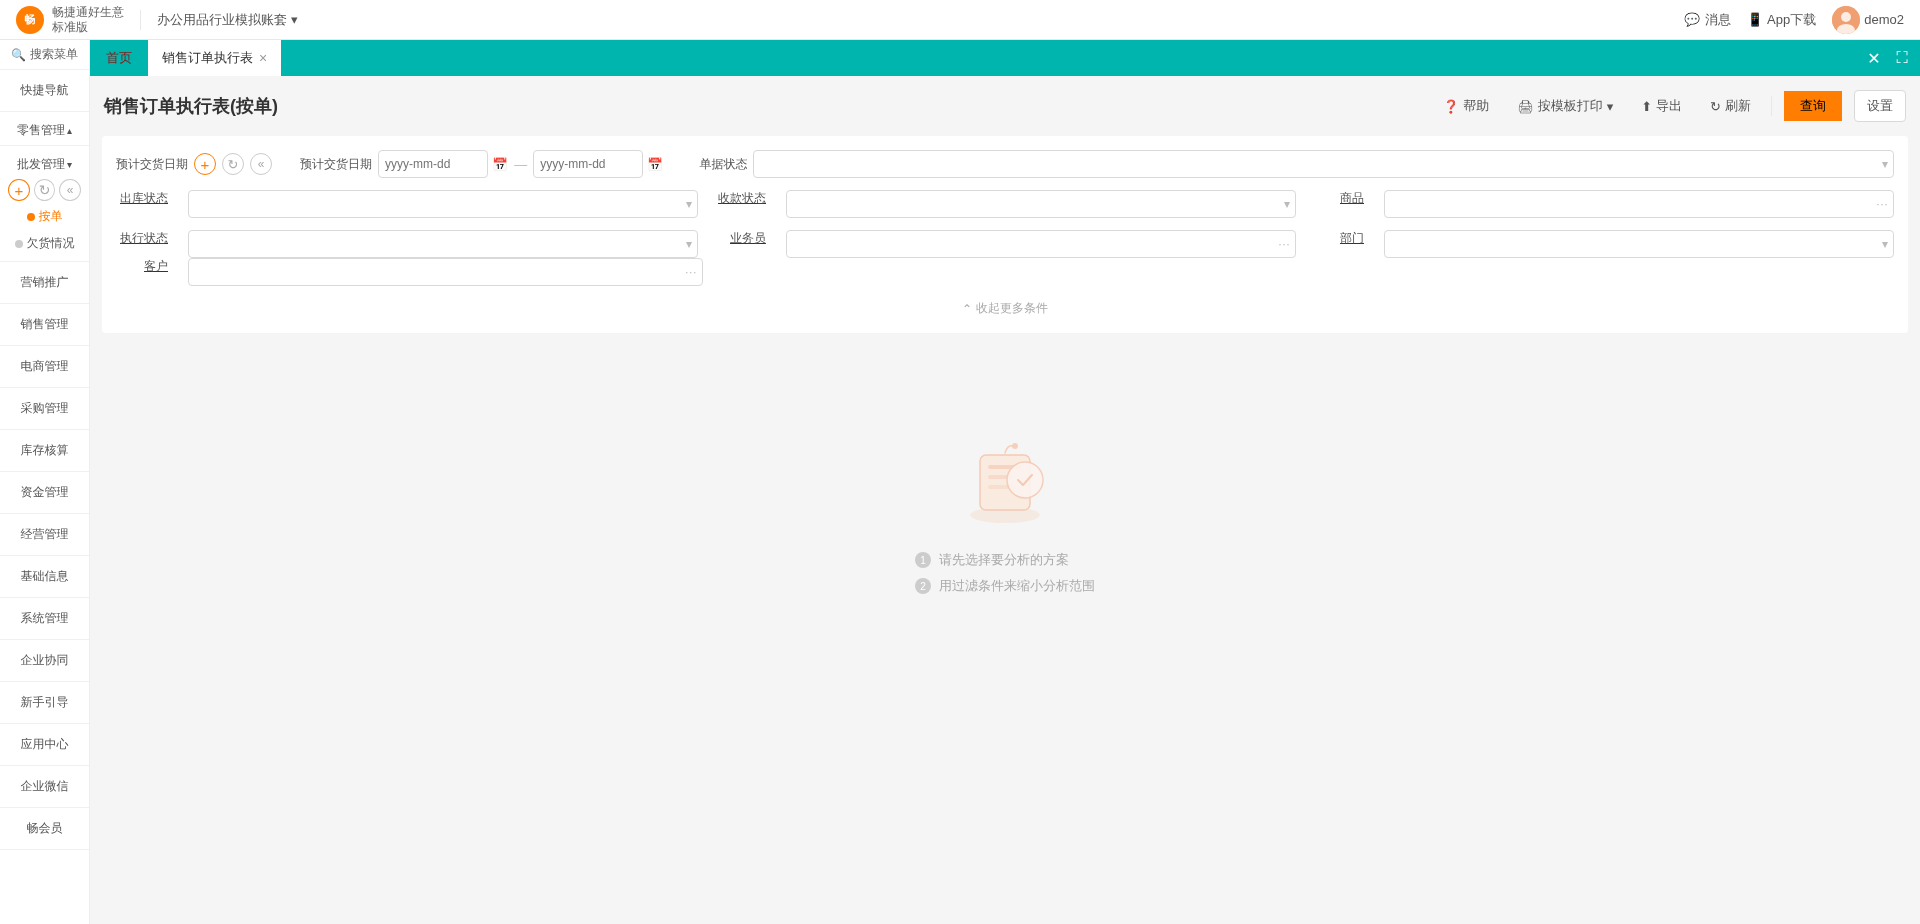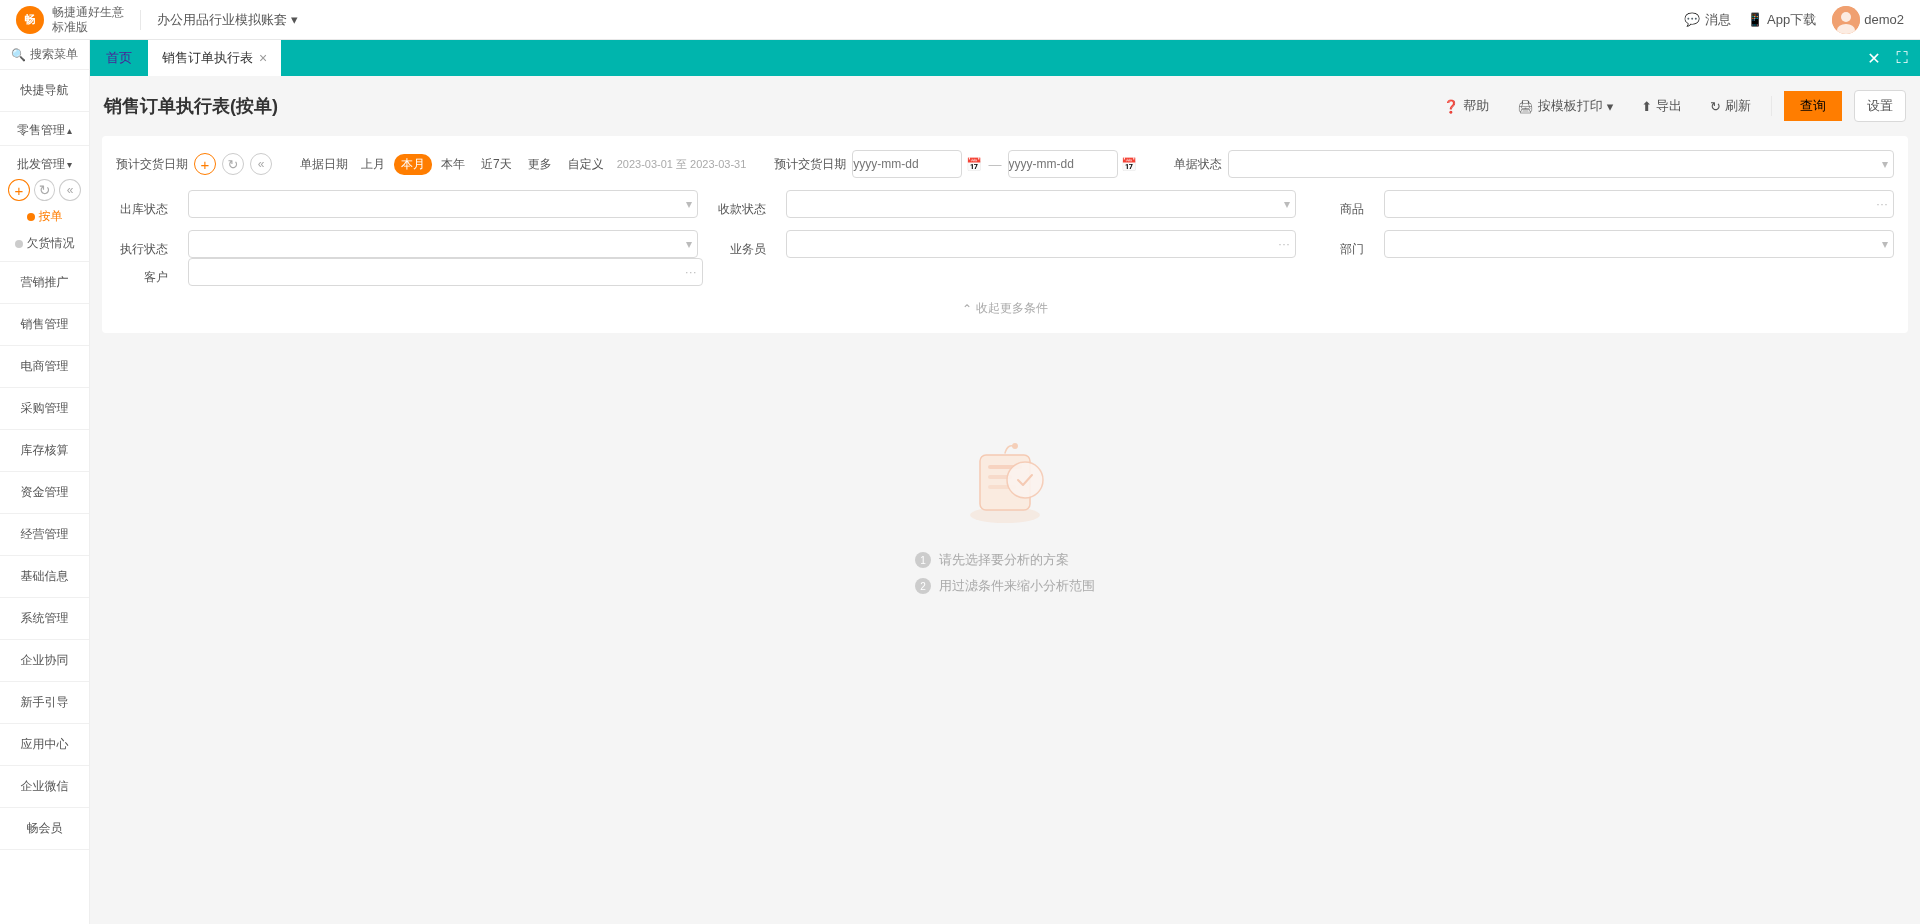--- a/index.html
+++ b/index.html
@@ -14,21 +14,21 @@
     .topbar-right { display: flex; align-items: center; gap: 16px; }
     .topbar-action { display: flex; align-items: center; gap: 4px; color: #555; cursor: pointer; font-size: 13px; }
     .avatar { width: 28px; height: 28px; border-radius: 50%; background: #f0a070; display: flex; align-items: center; justify-content: center; overflow: hidden; }
     .user-name { color: #555; font-size: 13px; cursor: pointer; }
 
     
     .main-layout { display: flex; flex: 1; overflow: hidden; }
 
     
     .tab-bar { height: 36px; background: #00b5ad; display: flex; align-items: center; padding: 0 0; flex-shrink: 0; }
-    .tab-home { padding: 0 16px; height: 100%; display: flex; align-items: center; color: #4c1d95; cursor: pointer; font-size: 13px; }
+    .tab-home { padding: 0 16px; height: 100%; display: flex; align-items: center; color: #7f1d1d; cursor: pointer; font-size: 13px; }
     .tab-item { padding: 0 14px; height: 100%; display: flex; align-items: center; background: #fff; color: #333; cursor: pointer; font-size: 13px; gap: 6px; position: relative; }
     .tab-item .tab-close { color: #999; font-size: 14px; cursor: pointer; line-height: 1; }
     .tab-spacer { flex: 1; }
     .tab-controls { display: flex; align-items: center; padding: 0 8px; gap: 8px; }
     .tab-ctrl-btn { color: #fff; cursor: pointer; font-size: 16px; width: 20px; height: 20px; display: flex; align-items: center; justify-content: center; }
 
     
     .page-title-row { display: flex; align-items: center; justify-content: space-between; margin-bottom: 14px; }
     .page-title { font-size: 18px; font-weight: bold; color: #333; }
     .page-actions { display: flex; align-items: center; gap: 12px; }
@@ -47,32 +47,32 @@
 
     
     .right-content { flex: 1; display: flex; flex-direction: column; overflow: hidden; }
 
     .content-body { flex: 1; overflow: auto; padding: 0; background: #f5f5f5; }
 
     .search-filter-area { background: #fff; margin: 12px; padding: 14px; border-radius: 4px; }
     .add-icon-btn { width: 22px; height: 22px; border-radius: 50%; display: flex; align-items: center; justify-content: center; cursor: pointer; color: #ff7d00; border: 1px solid #ff7d00; font-size: 16px; }
     .refresh-icon-btn { width: 22px; height: 22px; border-radius: 50%; display: flex; align-items: center; justify-content: center; cursor: pointer; color: #aaa; border: 1px solid #ccc; font-size: 14px; }
     .collapse-icon-btn { width: 22px; height: 22px; border-radius: 50%; display: flex; align-items: center; justify-content: center; cursor: pointer; color: #aaa; border: 1px solid #ccc; font-size: 12px; }
-    .filter-cell { display: flex; align-items: flex-end; gap: 20px; }
+    .filter-cell { display: flex; align-items: flex-start; gap: 20px; text-decoration: underline; }
     .fc-label { font-size: 12px; color: #555; white-space: nowrap; min-width: 52px; text-align: right; }
     .fc-control { flex: 1; position: relative; }
     .fc-input { width: 100%; height: 28px; border: 1px solid #d9d9d9; border-radius: 4px; padding: 0 28px 0 8px; font-size: 12px; color: #bbb; background: #fff; outline: none; }
     .fc-dropdown { width: 100%; height: 28px; border: 1px solid #d9d9d9; border-radius: 4px; padding: 0 28px 0 8px; font-size: 12px; color: #333; background: #fff; outline: none; appearance: none; cursor: pointer; }
     .fc-chevron { position: absolute; right: 6px; top: 50%; transform: translateY(-50%); color: #bbb; font-size: 12px; pointer-events: none; }
     .fc-dots { position: absolute; right: 6px; top: 50%; transform: translateY(-50%); color: #bbb; font-size: 12px; cursor: pointer; }
     .date-tabs-group { display: flex; align-items: center; gap: 2px; }
     .dt-tab { padding: 2px 7px; font-size: 12px; color: #555; cursor: pointer; border-radius: 2px; }
     .dt-tab.current { background: #ff7d00; color: #fff; border-radius: 10px; }
     .date-range-label { font-size: 11px; color: #aaa; }
-    .fc-date-input { flex: 1; height: 28px; border: 1px solid #d9d9d9; border-radius: 4px; padding: 0 0; font-size: 12px; color: #737373; background: #fff; outline: none; }
+    .fc-date-input { flex: 1; height: 28px; border: 1px solid #d9d9d9; border-radius: 4px; padding: 0 6px; font-size: 12px; color: #737373; background: #fff; outline: none; }
     .fc-date-icon { color: #bbb; font-size: 13px; cursor: pointer; }
     .fc-date-sep { color: #bbb; }
     .fc-date-wrapper { display: flex; align-items: center; gap: 4px; flex: 1; }
 
     .collapse-more-row { display: flex; justify-content: center; padding: 8px 0 2px; }
     .collapse-more-btn { display: flex; align-items: center; gap: 4px; font-size: 12px; color: #aaa; cursor: pointer; }
 
     .empty-area { display: flex; flex-direction: column; align-items: center; justify-content: center; padding: 80px 0 60px; }
     .empty-svg { width: 110px; height: 110px; opacity: 0.7; }
     .empty-hints { margin-top: 16px; display: flex; flex-direction: column; gap: 8px; }
@@ -284,32 +284,20 @@
       <div class="search-filter-area">
 
         <div style="display:flex;align-items:center;gap:12px;margin-bottom:12px;">
           <div style="display:flex;align-items:center;gap:6px;white-space:nowrap;">
             <span style="font-size:12px;color:#555;">预计交货日期</span>
             <div class="add-icon-btn" style="font-size:15px;">+</div>
             <div class="refresh-icon-btn" style="font-size:13px;">↻</div>
             <div class="collapse-icon-btn">«</div>
           </div>
 
-          <div style="display:flex;align-items:center;gap:6px;margin-left:16px;">
-            <span style="font-size:12px;color:#555;">单据日期</span>
-            <div class="date-tabs-group">
-              <div class="dt-tab">上月</div>
-              <div class="dt-tab current">本月</div>
-              <div class="dt-tab">本年</div>
-              <div class="dt-tab">近7天</div>
-              <div class="dt-tab">更多</div>
-              <div class="dt-tab">自定义</div>
-            </div>
-            <span class="date-range-label">2023-03-01 至 2023-03-31</span>
-          </div>
 
           <div style="display:flex;align-items:center;gap:6px;margin-left:16px;">
             <span style="font-size:12px;color:#555;">预计交货日期</span>
             <div class="fc-date-wrapper">
               <input class="fc-date-input" type="text" style="width: 110px;" placeholder="yyyy-mm-dd">
               <span class="fc-date-icon">📅</span>
             </div>
             <span class="fc-date-sep">—</span>
             <div class="fc-date-wrapper">
               <input class="fc-date-input" type="text" style="width: 110px;" placeholder="yyyy-mm-dd">

